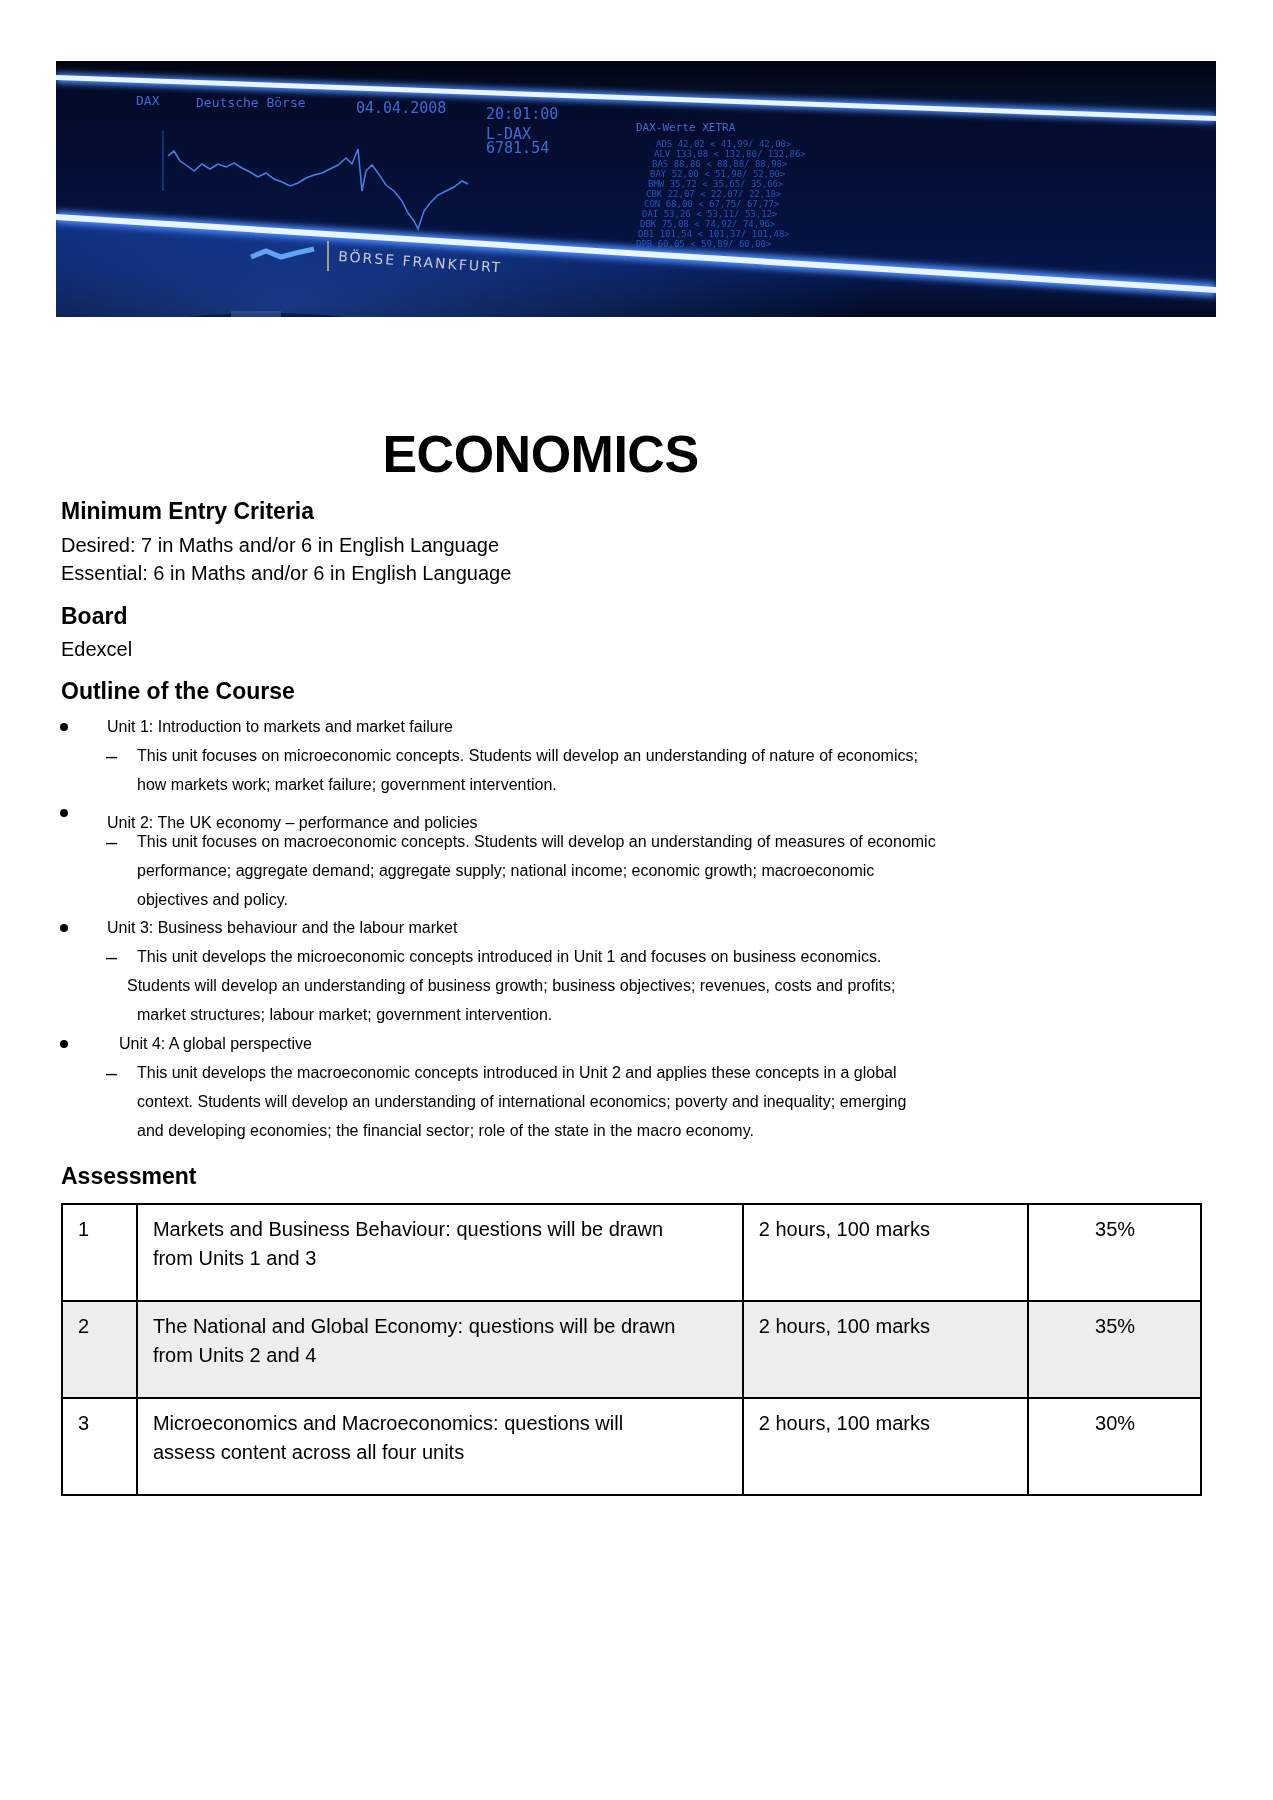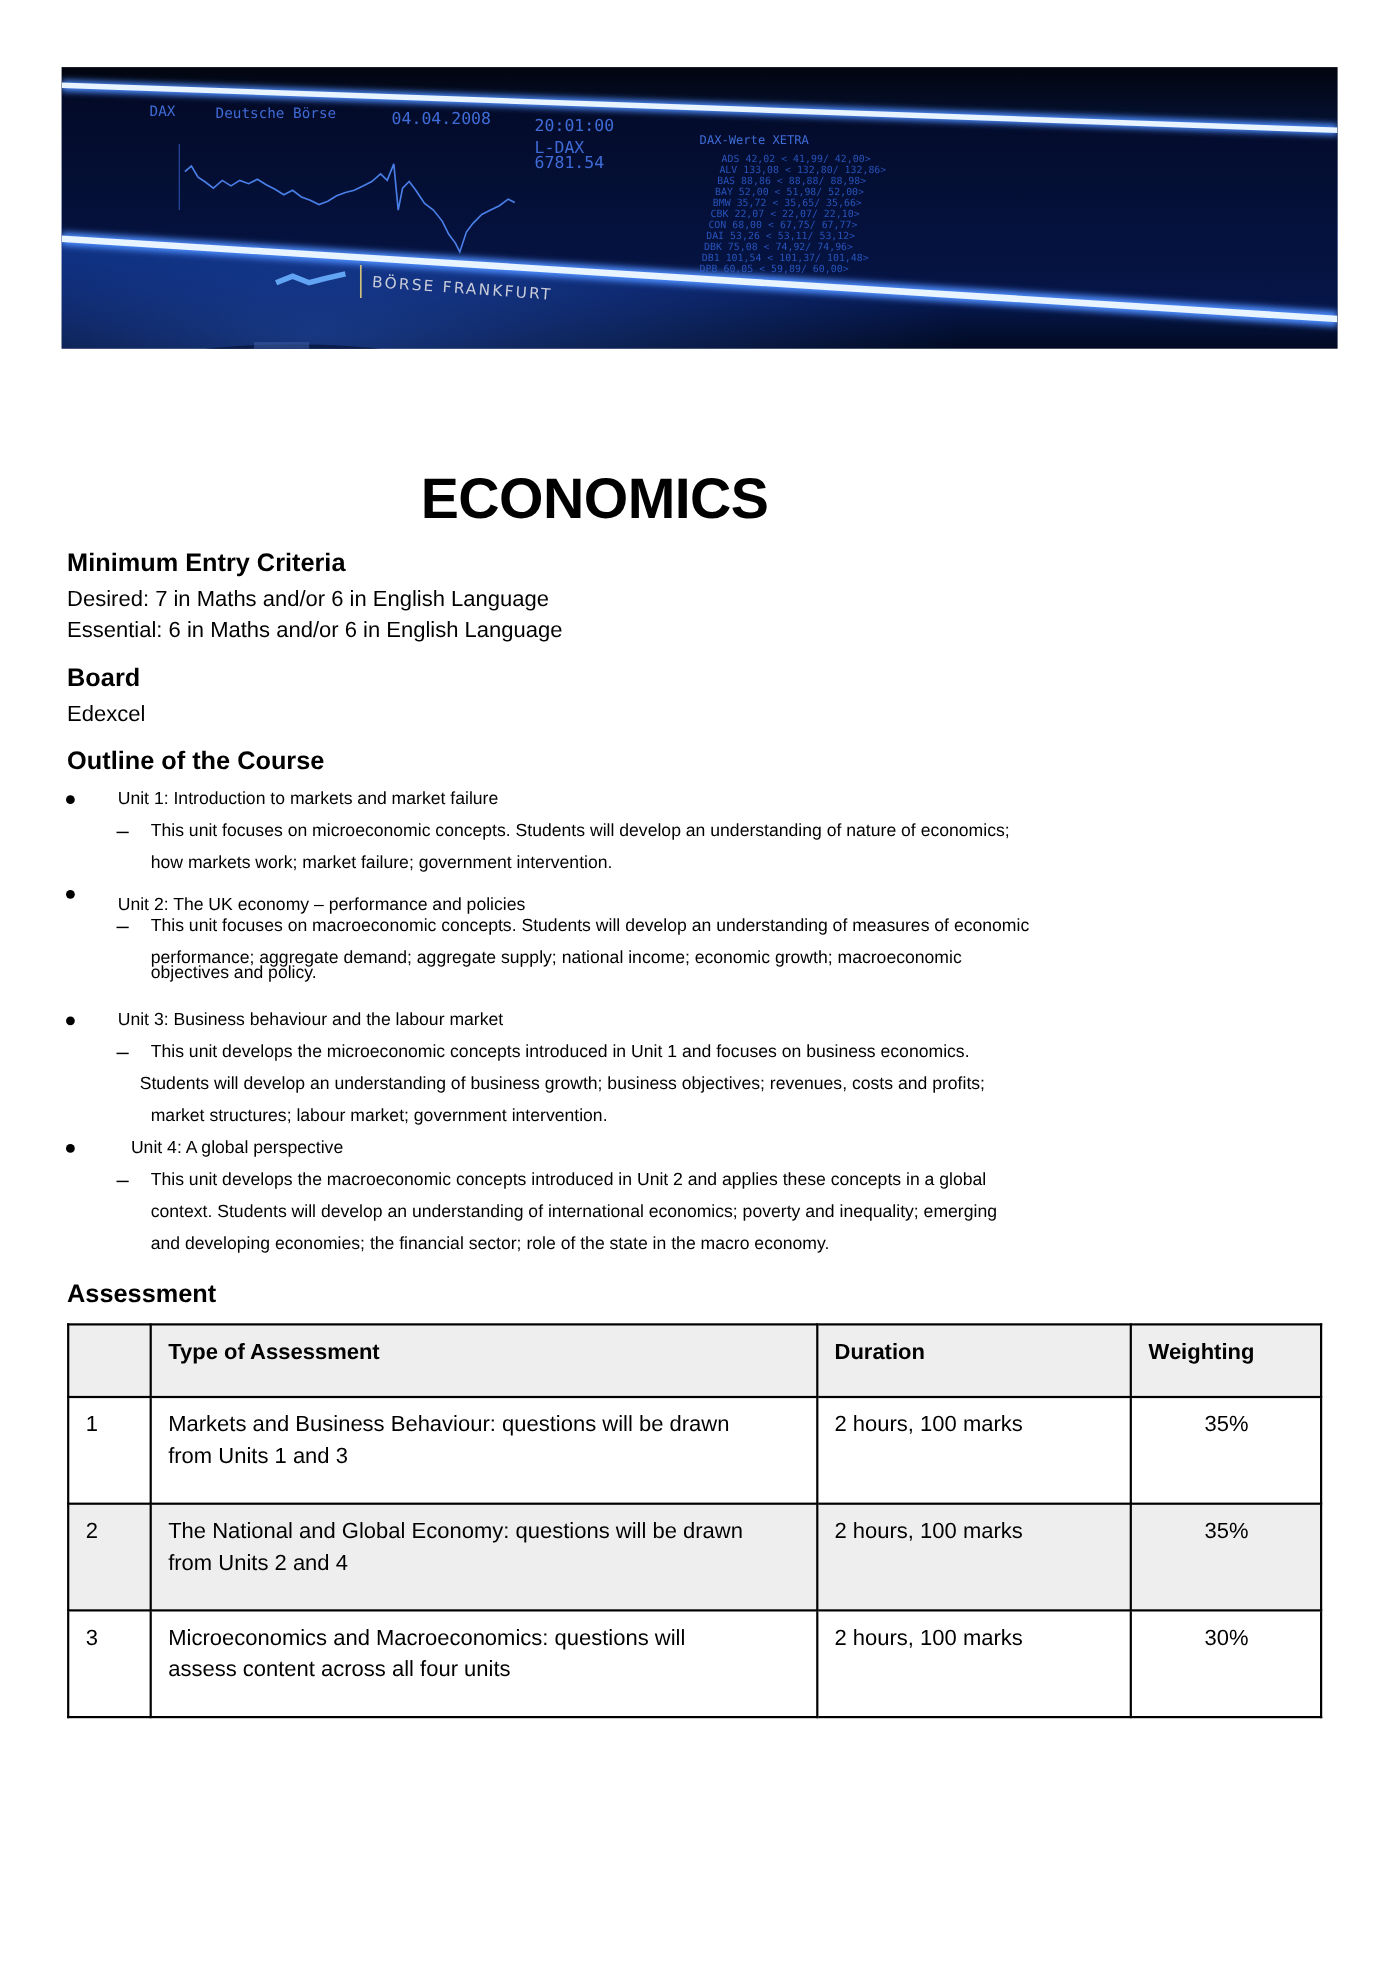--- a/index.html
+++ b/index.html
@@ -132,21 +132,21 @@
     <div class="ol-line" style="left:137px; top:29px;">This unit focuses on microeconomic concepts. Students will develop an understanding of nature of economics;</div>
     <div class="ol-line" style="left:137px; top:58px;">how markets work; market failure; government intervention.</div>
   </div>
 
   <div>
     <span class="bullet" style="top:96px;"></span>
     <div class="ol-line" style="left:107px; top:96px;">Unit 2: The UK economy – performance and policies</div>
     <span class="dash" style="top:115px;">–</span>
     <div class="ol-line" style="left:137px; top:115px;">This unit focuses on macroeconomic concepts. Students will develop an understanding of measures of economic</div>
     <div class="ol-line" style="left:137px; top:144px;">performance; aggregate demand; aggregate supply; national income; economic growth; macroeconomic</div>
-    <div class="ol-line" style="left:137px; top:158px;text-align:right;">objectives and policy.</div>
+    <div class="ol-line" style="left:137px; top:173px;text-align:right;">objectives and policy.</div>
   </div>
 
   <div>
     <span class="bullet" style="top:211px;"></span>
     <div class="ol-line" style="left:107px; top:201px;">Unit 3: Business behaviour and the labour market</div>
     <span class="dash" style="top:230px;">–</span>
     <div class="ol-line" style="left:137px; top:230px;">This unit develops the microeconomic concepts introduced in Unit 1 and focuses on business economics.</div>
     <div class="ol-line" style="left:127px; top:259px;">Students will develop an understanding of business growth; business objectives; revenues, costs and profits;</div>
     <div class="ol-line" style="left:137px; top:288px;">market structures; labour market; government intervention.</div>
   </div>
@@ -164,26 +164,20 @@
 <div class="h2" style="top:1162px;">Assessment</div>
 
 <table class="assess">
   <colgroup>
     <col style="width:75px">
     <col style="width:607px">
     <col style="width:286px">
     <col style="width:173px">
   </colgroup>
   <tbody>
-      <tr>
-    <th></th>
-    <th>Type of Assessment</th>
-    <th>Duration</th>
-    <th>Weighting</th>
-  </tr>
   <tr>
     <td class="num">1</td>
     <td>
       <div>Markets and Business Behaviour: questions will be drawn</div>
       <div>from Units 1 and 3</div>
     </td>
     <td>2 hours, 100 marks</td>
     <td class="weight">35%</td>
   </tr>
   <tr class="shade">

